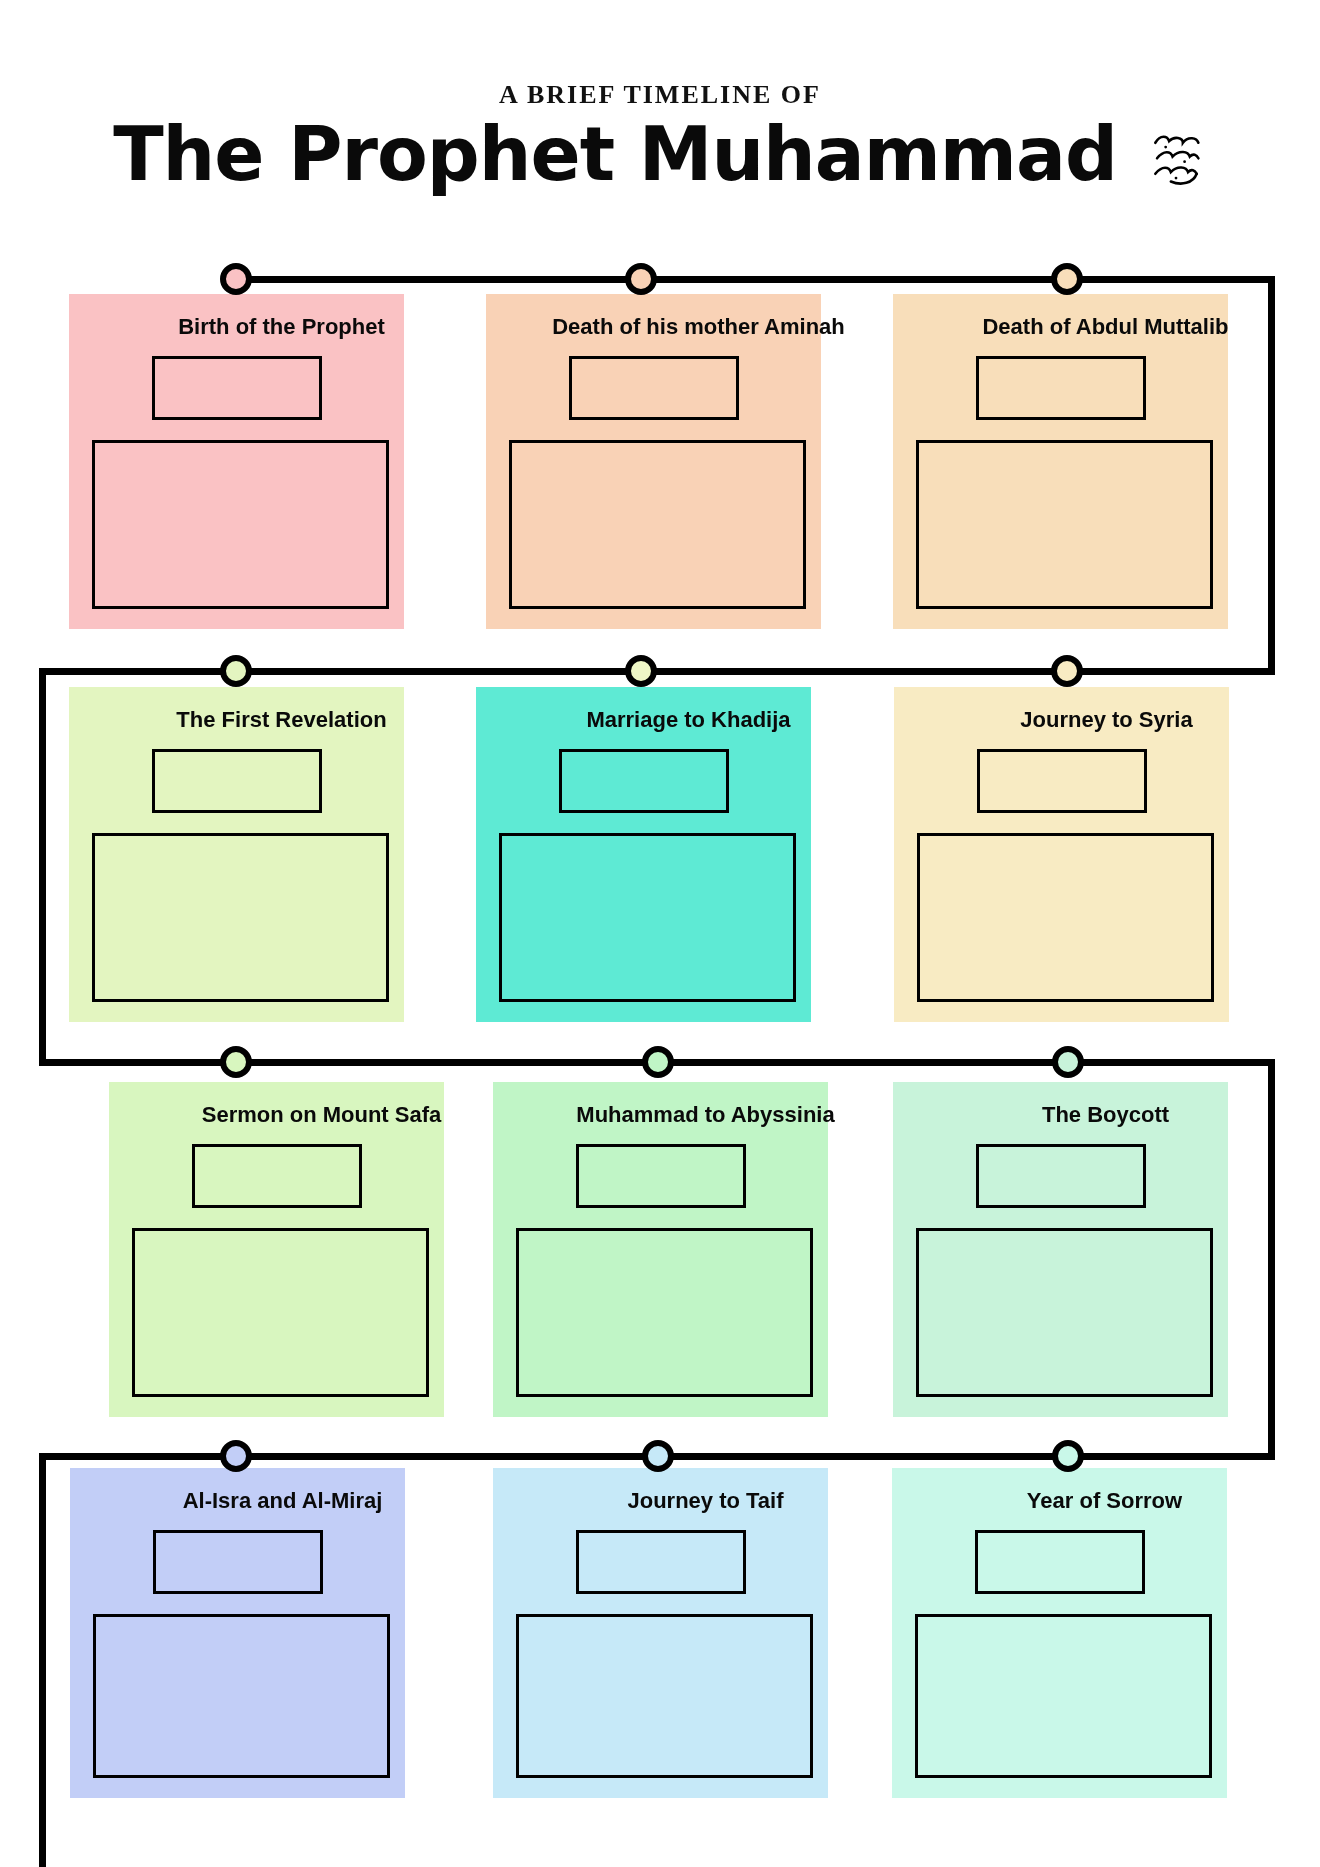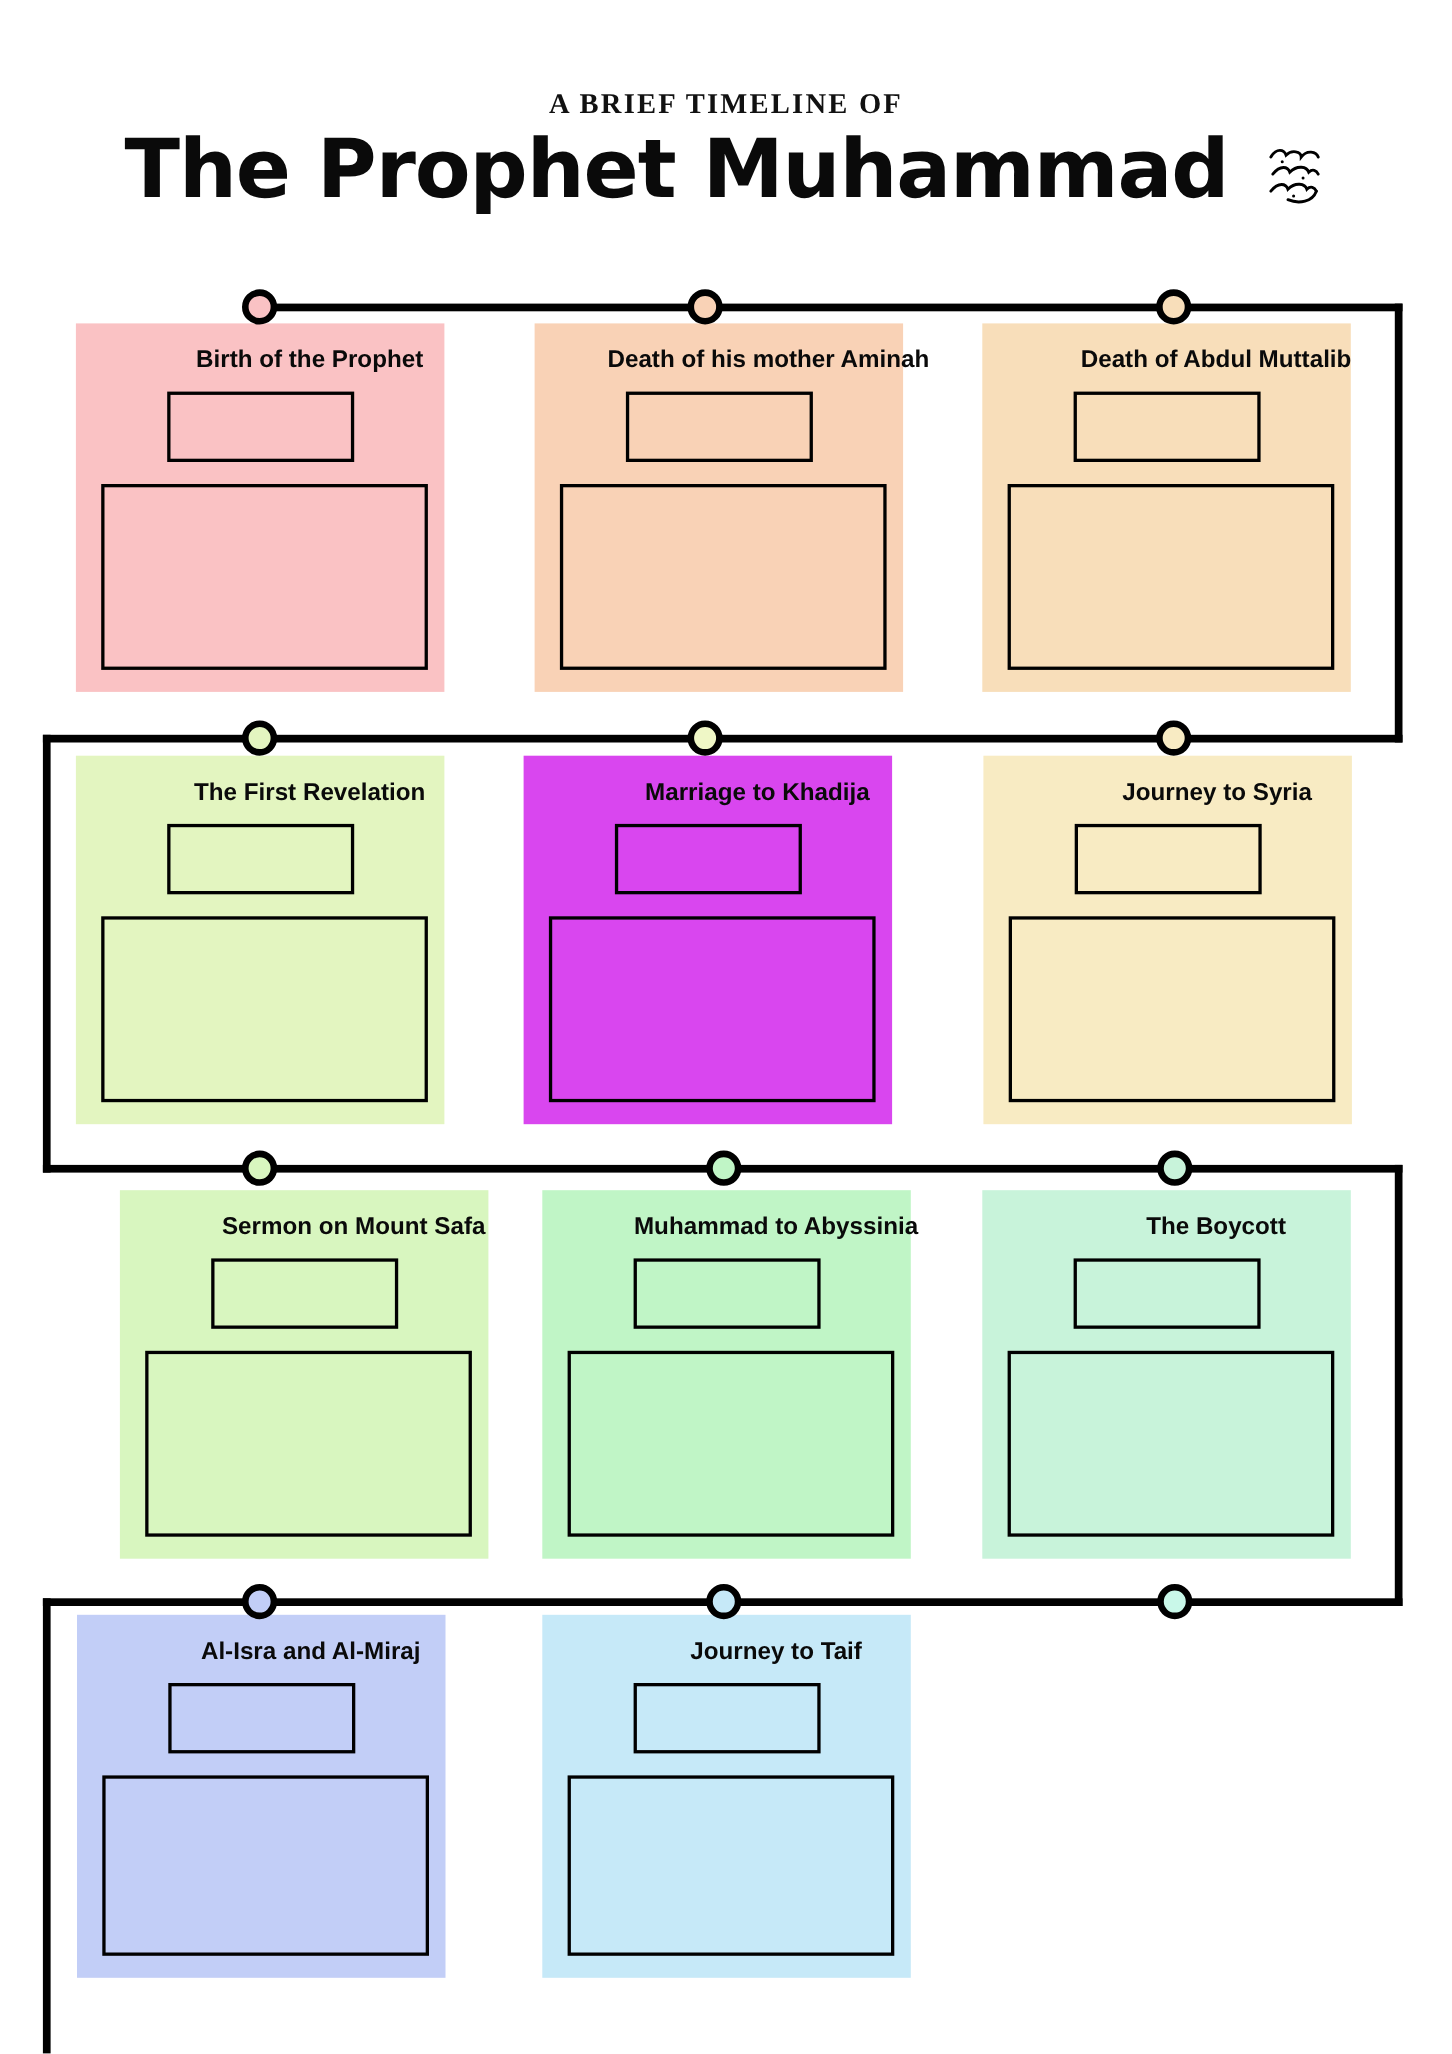--- a/index.html
+++ b/index.html
@@ -103,21 +103,21 @@
     <div class="card-title">Death of Abdul Muttalib</div>
     <div class="small-box"></div>
     <div class="big-box"></div>
   </div>
 
   <div class="card r2" style="left: 69px; top: 687px; background-color: rgb(227, 245, 192);">
     <div class="card-title">The First Revelation</div>
     <div class="small-box"></div>
     <div class="big-box"></div>
   </div>
-  <div class="card r2" style="left: 476px; top: 687px; background-color: #d946ef; text-decoration: underline;">
+  <div class="card r2" style="left: 476px; top: 687px; background-color: #5eead4; text-decoration: underline;">
     <div class="card-title">Marriage to Khadija</div>
     <div class="small-box"></div>
     <div class="big-box"></div>
   </div>
   <div class="card r2" style="left: 894px; top: 687px; background-color: rgb(248, 235, 195);">
     <div class="card-title">Journey to Syria</div>
     <div class="small-box"></div>
     <div class="big-box"></div>
   </div>
 
@@ -140,14 +140,19 @@
   <div class="card r4" style="left: 70px; top: 1468px; background-color: rgb(194, 206, 247);">
     <div class="card-title">Al-Isra and Al-Miraj</div>
     <div class="small-box"></div>
     <div class="big-box"></div>
   </div>
   <div class="card r4" style="left: 493px; top: 1468px; background-color: rgb(198, 233, 248);">
     <div class="card-title">Journey to Taif</div>
     <div class="small-box"></div>
     <div class="big-box"></div>
   </div>
+  <div class="card r4" style="left: 892px; top: 1468px; background-color: rgb(201, 248, 233);">
+    <div class="card-title">Year of Sorrow</div>
+    <div class="small-box"></div>
+    <div class="big-box"></div>
+  </div>
 
 </div>
 
 </body></html>

